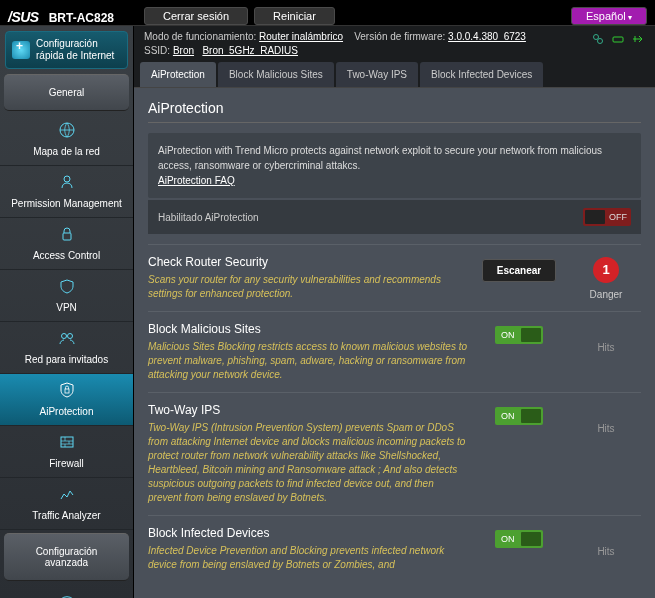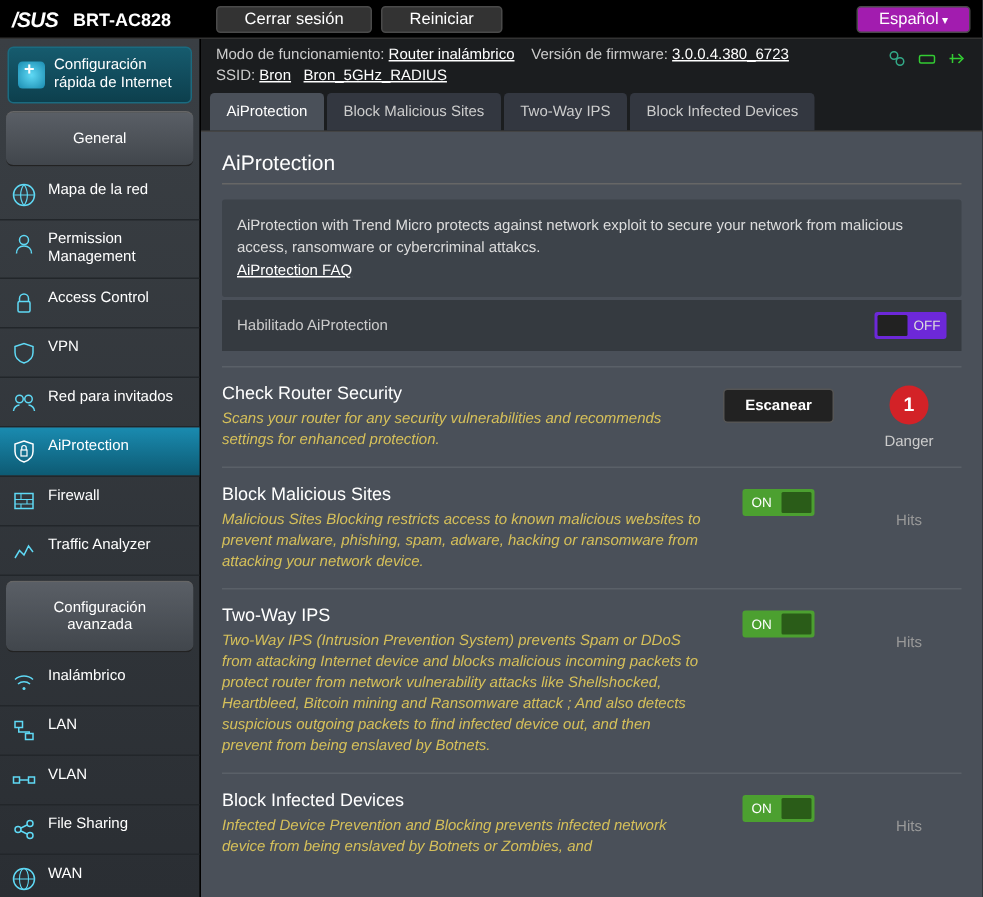--- a/index.html
+++ b/index.html
@@ -7,21 +7,21 @@
   font-family: Arial, sans-serif;
   background: #1b1d1f;
   color: #fff;
   width: 655px;
   height: 598px;
   overflow: hidden;
   font-size: 11px;
 }
 .header {
   display: flex;
-  align-items: center;
+  align-items: flex-end;
   background: #000;
   height: 26px;
   padding: 0 8px;
   border-bottom: 1px solid #333;
 }
 .logo { font-weight: bold; font-style: italic; font-size: 14px; letter-spacing: -0.5px; margin-right: 10px; }
 .model { color: #fff; font-size: 12px; font-weight: bold; margin-right: 30px; }
 .top-btn {
   background: #333; border: 1px solid #4a4a4a; color: #fff;
   padding: 2px 18px; font-size: 11px; margin-right: 6px;
@@ -57,24 +57,24 @@
   border-radius: 3px; position: relative;
 }
 .quick-icon::after { content: "+"; position: absolute; top: -2px; left: 4px; font-size: 12px; color: #fff; font-weight: bold; }
 .side-section {
   background: linear-gradient(#5a5f66,#41464c);
   text-align: center; padding: 12px; font-size: 10px;
   border-top: 1px solid #666; border-bottom: 1px solid #222;
   border-radius: 5px; margin: 3px 4px;
 }
 .side-item {
-  display: flex; align-items: flex-start; gap: 7px;
+  display: flex; align-items: center; gap: 7px;
   padding: 7px 7px; cursor: pointer;
   border-bottom: 1px solid #22262a;
-  font-size: 10px; line-height: 1.2;
+  font-size: 10px; line-height: 1.2; flex-direction: column;
 }
 .side-item.active { background: linear-gradient(#1a8bb0,#0d5a73); }
 .side-icon { width: 18px; height: 18px; flex-shrink: 0; display: flex; align-items: center; justify-content: center; }
 .main {
   flex: 1; display: flex; flex-direction: column;
   background: #2b2f33; overflow-y: auto;
 }
 .tabs {
   display: flex; background: #1b1d1f; padding: 0 6px;
   border-bottom: 1px solid #444;
@@ -91,21 +91,21 @@
   background: #3d434a; padding: 10px; font-size: 10px;
   line-height: 1.5; color: #ddd; border-radius: 2px; margin-bottom: 2px;
 }
 .faq-link { color: #fff; text-decoration: underline; cursor: pointer; }
 .enable-row {
   display: flex; align-items: center; background: #353a40;
   padding: 8px 10px; margin-bottom: 10px;
 }
 .enable-row .lbl { flex: 1; font-size: 10px; color: #ccc; }
 .toggle-off {
-  width: 48px; height: 18px; background: #6d28d9; border-radius: 2px;
+  width: 48px; height: 18px; background: #7f1d1d; border-radius: 2px;
   position: relative; font-size: 9px; line-height: 18px;
   padding-left: 26px; color: #ddd; cursor: pointer;
 }
 .toggle-off::before {
   content: ""; position: absolute; left: 2px; top: 2px;
   width: 20px; height: 14px; background: #222; border-radius: 1px;
 }
 .toggle-on {
   width: 48px; height: 18px; background: #4ca030; border-radius: 2px;
   position: relative; font-size: 9px; line-height: 18px;

